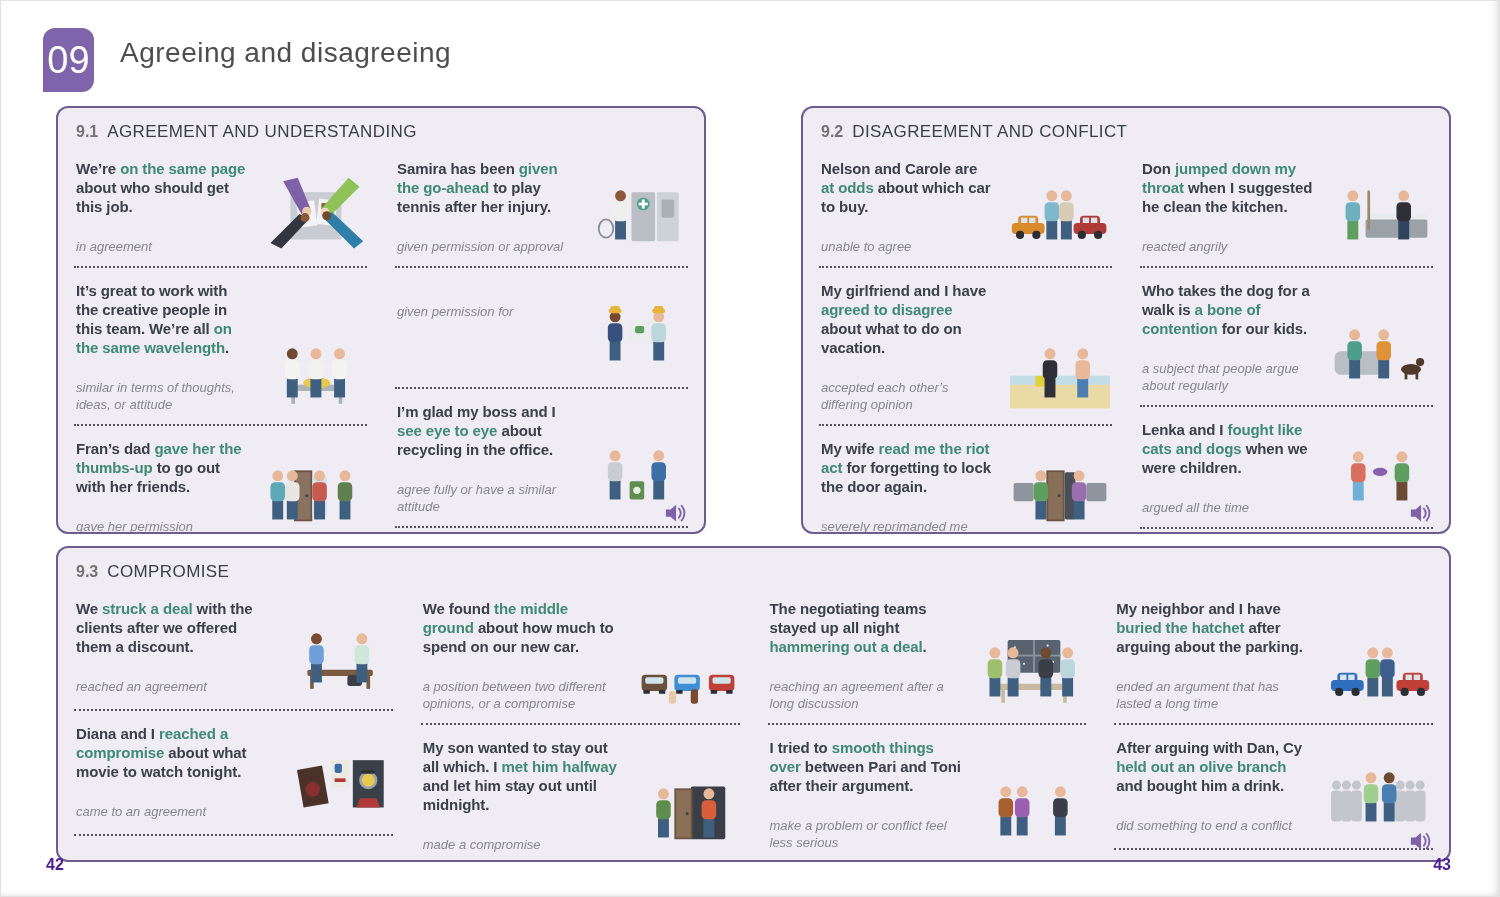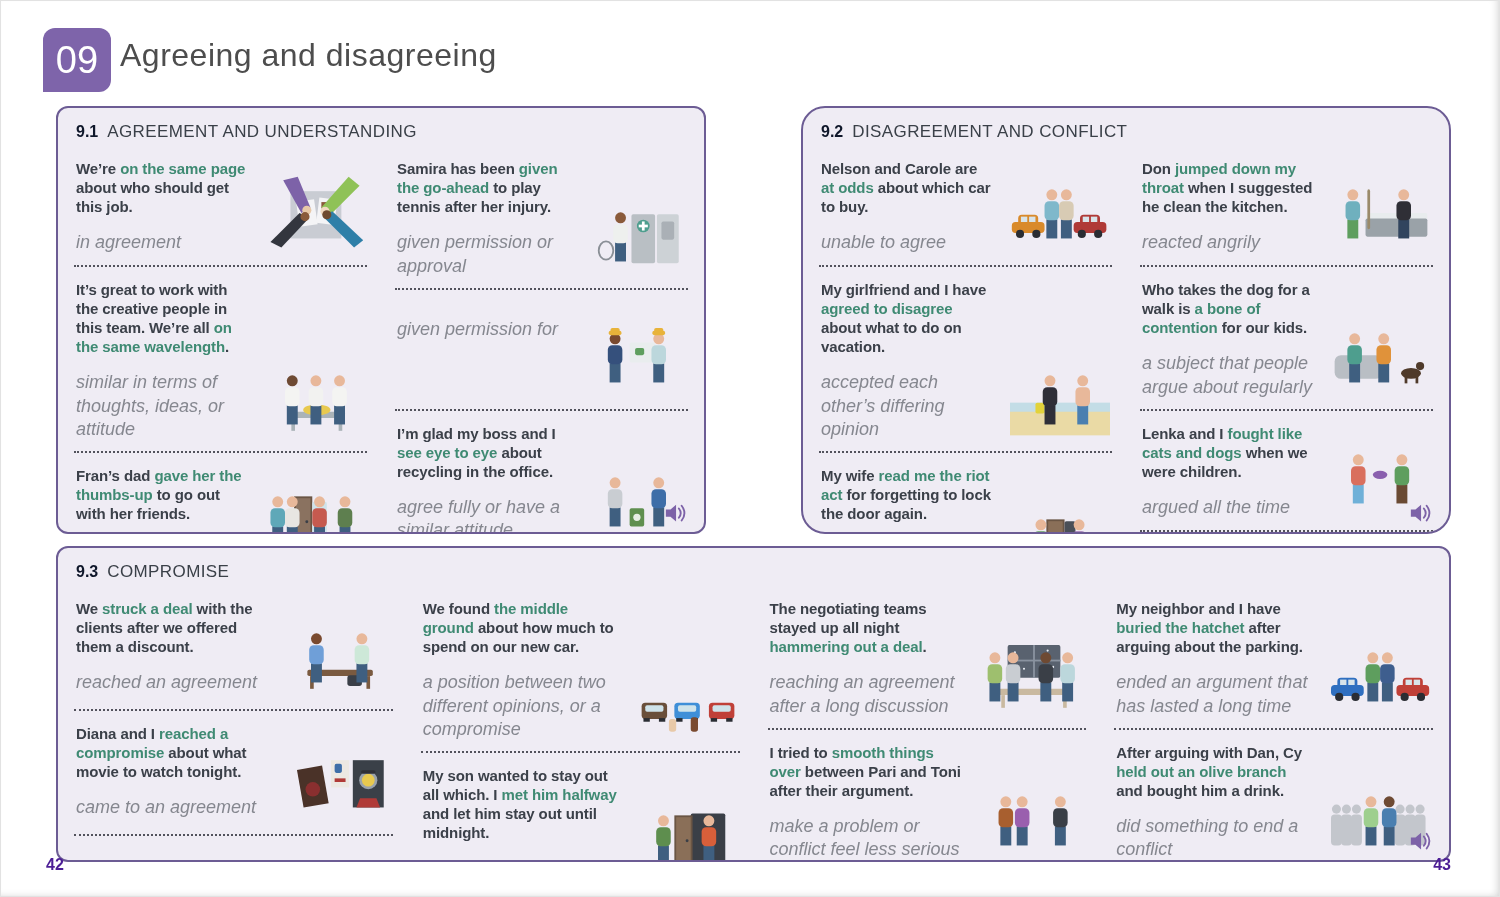--- a/index.html
+++ b/index.html
@@ -6,57 +6,57 @@
   html,body { background:#fafafa; }
   body { font-family:"Liberation Sans", sans-serif; }
   .page {
     position:relative; width:1500px; height:897px; background:#ffffff;
     border:1px solid #e2e2e2;
     box-shadow: inset -8px 0 10px -8px #c9c9c9, inset 0 -6px 8px -8px #c9c9c9;
     overflow:hidden;
   }
   
   .unit-badge {
-    position:absolute; left:42px; top:27px; width:68px; height:64px;
+    position:absolute; left:42px; top:27px; width:51px; height:64px;
     background:#7e64aa; border-radius:12px 12px 12px 0;
     color:#fff; font-size:38px; font-weight:300;
     display:flex; align-items:center; justify-content:center;
   }
   .page-title {
     position:absolute; left:119px; top:36px;
-    font-size:32px; font-weight:300; color:#4d4d4d; letter-spacing:0.5px;
+    font-size:28px; font-weight:300; color:#4d4d4d; letter-spacing:0.5px;
   }
   
   .panel {
     position:absolute; background:#efecf4; border:2px solid #6c5c94;
     border-radius:12px; padding:12px 16px 8px 16px; overflow:hidden;
   }
   #panel-0 { left:55px;  top:105px; width:650px;  height:428px; }
-  #panel-1 { left:800px; top:105px; width:650px;  height:428px;border-radius:24px; }
+  #panel-1 { left:800px; top:105px; width:650px;  height:428px; }
   #panel-2 { left:55px;  top:545px; width:1395px; height:316px; }
   .panel-header { display:flex; gap:9px; align-items:baseline; margin:2px 0 4px 2px; }
-  .sec-num   { color:#0f172a; font-weight:700; font-size:16px; }
+  .sec-num   { color:#737373; font-weight:700; font-size:16px; }
   .sec-title { color:#3a4048; font-weight:400; font-size:17px; letter-spacing:0.4px; }
   .panel-body { display:grid; column-gap:28px; }
   .col { display:flex; flex-direction:column; }
   .entry {
     display:flex; gap:16px; padding:9px 2px 10px 2px;
     border-bottom:2px dotted #52525c;
     justify-content:space-between;
   }
   #panel-0 .entry, #panel-1 .entry { min-height:121px; }
   #panel-2 .entry { min-height:125px; }
   .entry-text { flex:1; padding-top:4px; }
   .sentence {
     font-size:15px; line-height:1.27; font-weight:600; color:#3b4049;
     letter-spacing:-0.1px;
   }
   .sentence .idiom { color:#3f8a73; }
   .definition {
-    margin-top:15px; font-size:18px; line-height:1.3;
+    margin-top:23px; font-size:13px; line-height:1.3;
     font-style:italic; color:#85878f; font-weight:400; max-width:230px;
   }
   .illo { width:100px; height:76px; flex:0 0 auto; align-self:flex-end; margin-bottom:4px; }
   .illo svg { width:100%; height:100%; display:block; }
   .audio-btn {
     position:absolute; right:14px; bottom:6px; width:26px; height:24px;
     background:transparent; border:none; cursor:pointer; padding:0;
   }
   
   .page-num { position:absolute; bottom:22px; font-size:16px; font-weight:700; color:#4c1d95; }

